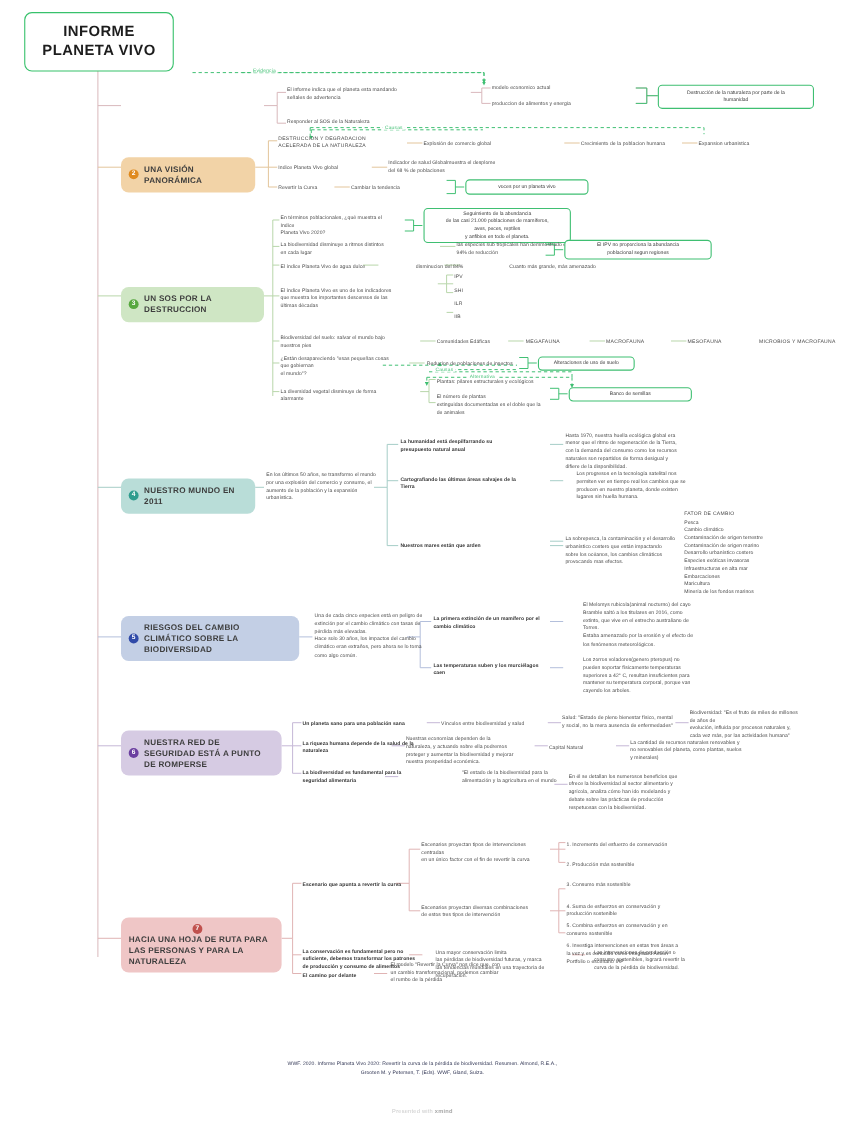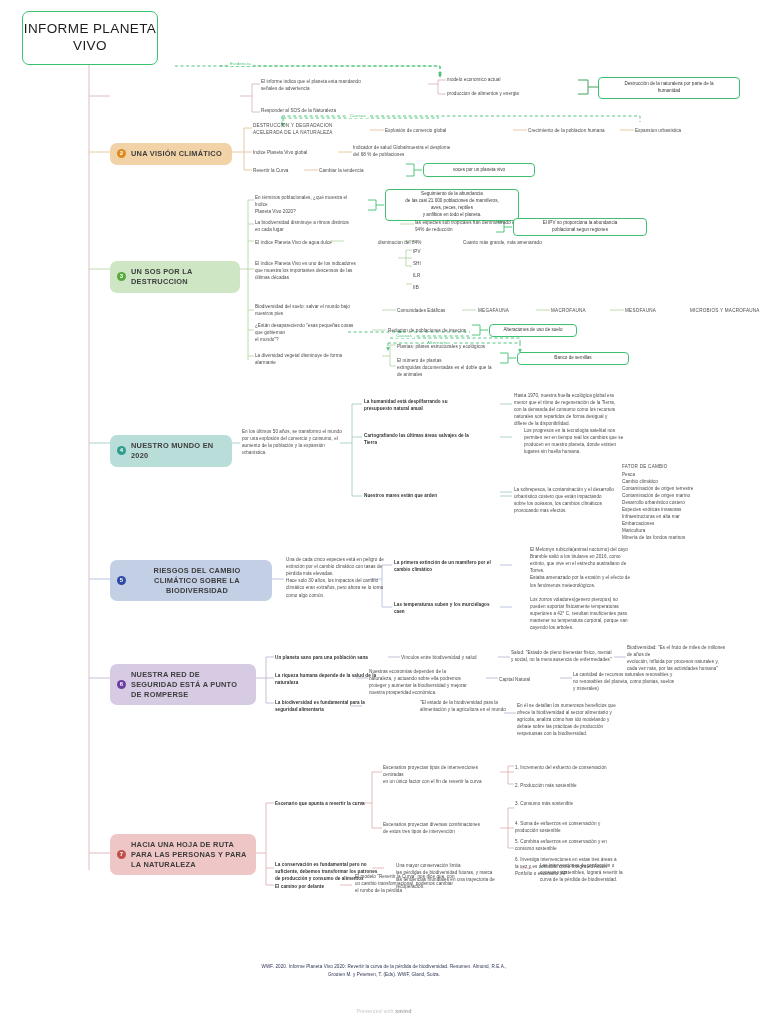--- a/index.html
+++ b/index.html
@@ -13,21 +13,21 @@
     color:#3d3d3d;
   }
   .canvas{position:absolute;inset:0;}
   svg.wires{position:absolute;left:0;top:0;width:768px;height:1024px;pointer-events:none;}
 
   
   .root{
     position:absolute;left:22px;top:11px;width:134px;height:52px;
     border:1.6px solid #37c16b;border-radius:7px;background:#fff;
     display:flex;align-items:center;justify-content:center;text-align:center;
-    font-size:13.5px;font-weight:normal;letter-spacing:.4px;line-height:1.25;color:#1d1d1d;
+    font-size:13.5px;font-weight:bold;letter-spacing:.4px;line-height:1.25;color:#1d1d1d;
   }
 
   
   .pill{
     position:absolute;border-radius:7px;display:flex;align-items:center;
     padding:6px 9px 6px 7px;box-sizing:border-box;font-size:7.4px;font-weight:bold;
     line-height:1.32;letter-spacing:.25px;
   }
   .pill .num{
     flex:0 0 auto;width:9px;height:9px;border-radius:50%;margin-right:5px;
@@ -275,47 +275,47 @@
       </g>
     </g>
   </svg>
 
   <div class="root" style="border-color: rgb(55, 193, 107);">INFORME
 PLANETA VIVO</div>
 
 
   <div class="pill" id="p2" style="left: 110px; top: 143px; width: 122px; background: rgb(242, 211, 167);">
     <span class="num" style="background: rgb(224, 138, 30);">2</span>
-    <span class="ptxt">UNA VISIÓN CLIMÁTICO</span>
+    <span class="ptxt">UNA VISIÓN PANORÁMICA</span>
   </div>
 
   <div class="pill" id="p3" style="left: 110px; top: 261px; width: 130px; background: rgb(207, 230, 196);">
     <span class="num" style="background: rgb(87, 168, 63);">3</span>
     <span class="ptxt">UN SOS POR LA DESTRUCCION</span>
   </div>
 
   <div class="pill" id="p4" style="left: 110px; top: 435px; width: 122px; background: rgb(185, 221, 216);">
     <span class="num" style="background: rgb(47, 156, 142);">4</span>
-    <span class="ptxt">NUESTRO MUNDO EN 2020</span>
-  </div>
-
-  <div class="pill" id="p5" style="left: 110px; top: 560px; width: 162px; background: rgb(195, 207, 229); text-align: center;">
+    <span class="ptxt">NUESTRO MUNDO EN 2011</span>
+  </div>
+
+  <div class="pill" id="p5" style="left: 110px; top: 560px; width: 162px; background: rgb(195, 207, 229);">
     <span class="num" style="background: rgb(47, 74, 168);">5</span>
     <span class="ptxt">RIESGOS DEL CAMBIO CLIMÁTICO
 SOBRE
 LA BIODIVERSIDAD</span>
   </div>
 
   <div class="pill" id="p6" style="left: 110px; top: 664px; width: 146px; background: rgb(214, 203, 227);">
     <span class="num" style="background: rgb(107, 63, 160);">6</span>
     <span class="ptxt">NUESTRA RED DE SEGURIDAD
 ESTÁ A PUNTO DE ROMPERSE</span>
   </div>
 
-  <div class="pill" id="p7" style="left: 110px; top: 834px; width: 146px; background: rgb(239, 198, 198);">
+  <div class="pill" id="p7" style="left: 110px; top: 834px; width: 146px; background: rgb(239, 198, 198); flex-direction: column;">
     <span class="num" style="background: rgb(192, 80, 77);">7</span>
     <span class="ptxt">HACIA UNA HOJA DE RUTA PARA
 LAS PERSONAS Y PARA LA
 NATURALEZA</span>
   </div>
 
   <div class="rel" style="left:228px;top:61px;">Evidencia</div>
 
   <div class="tnode" style="left:261px;top:78px;width:168px;">El informe indica que el planeta esta mandando
 señales de advertencia</div>

